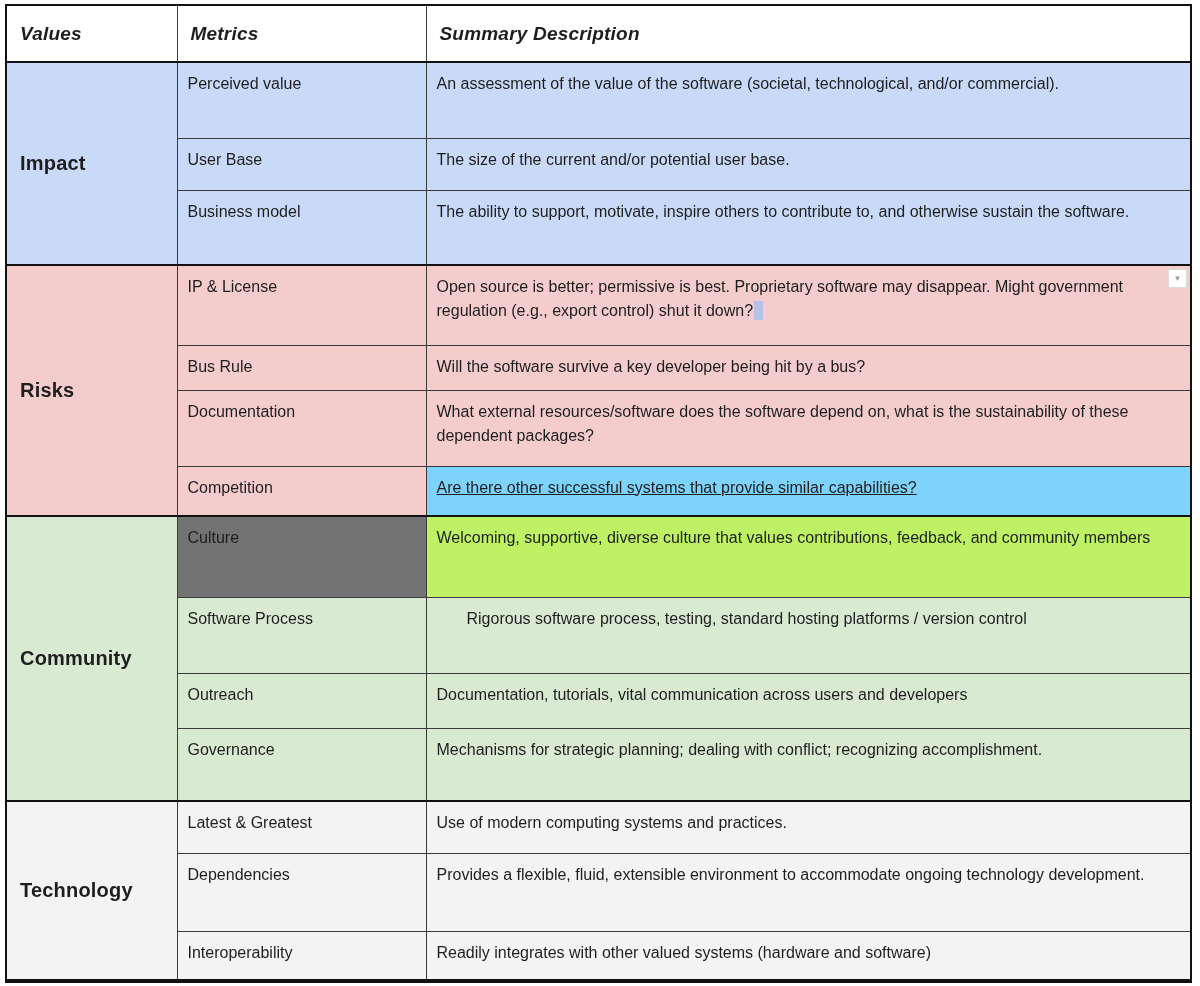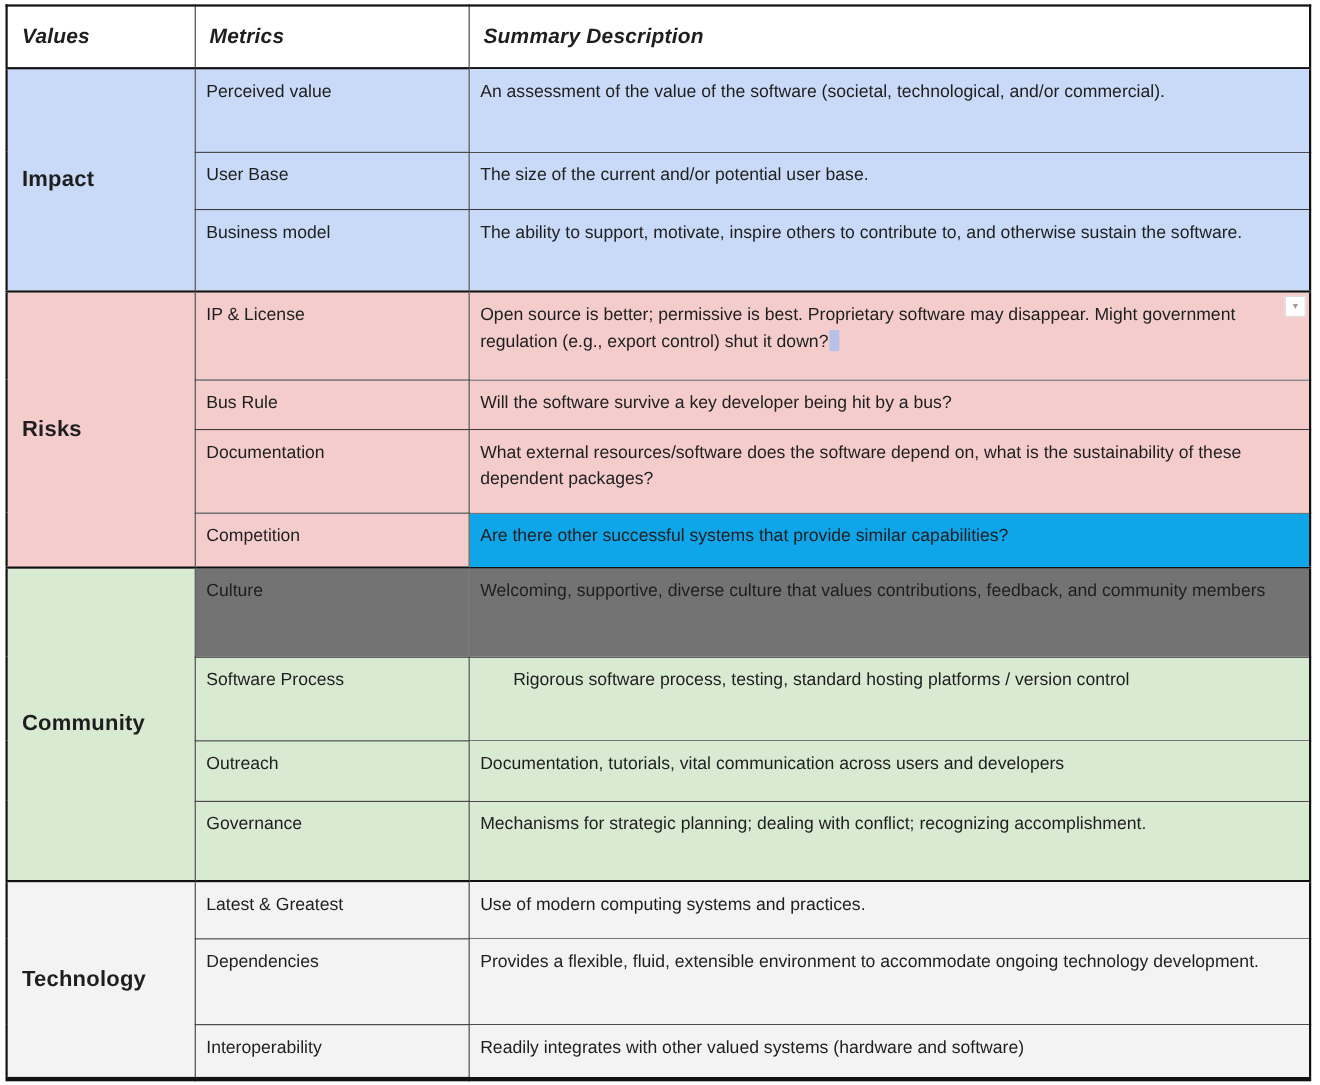--- a/index.html
+++ b/index.html
@@ -121,27 +121,27 @@
   <tr style="height:45px">
     <td class="metric" style="background-color: rgb(244, 204, 204);">Bus Rule</td>
     <td class="summary" style="background-color: rgb(244, 204, 204);">Will the software survive a key developer being hit by a bus?</td>
   </tr>
   <tr style="height:76px">
     <td class="metric" style="background-color: rgb(244, 204, 204);">Documentation</td>
     <td class="summary" style="background-color: rgb(244, 204, 204);">What external resources/software does the software depend on, what is the sustainability of these dependent packages?</td>
   </tr>
   <tr style="height:50px">
     <td class="metric" style="background-color: rgb(244, 204, 204); margin-left: 12px;">Competition</td>
-    <td class="summary" style="background-color: #0ea5e9;">Are there other successful systems that provide similar capabilities?</td>
+    <td class="summary" style="background-color: #7dd3fc; text-decoration: underline;">Are there other successful systems that provide similar capabilities?</td>
   </tr>
 
   <tr class="gstart" style="height:81px">
     <td class="group" rowspan="4" style="background-color: rgb(217, 234, 211);">Community</td>
     <td class="metric" style="background-color: #737373;">Culture</td>
-    <td class="summary" style="background-color: #737373;">Welcoming, supportive, diverse culture that values contributions, feedback, and community members</td>
+    <td class="summary" style="background-color: #bef264;">Welcoming, supportive, diverse culture that values contributions, feedback, and community members</td>
   </tr>
   <tr style="height:76px">
     <td class="metric" style="background-color: rgb(217, 234, 211);">Software Process</td>
     <td class="summary" style="background-color: rgb(217, 234, 211); padding-left: 40px;">Rigorous software process, testing, standard hosting platforms / version control</td>
   </tr>
   <tr style="height:55px">
     <td class="metric" style="background-color: rgb(217, 234, 211);">Outreach</td>
     <td class="summary" style="background-color: rgb(217, 234, 211);">Documentation, tutorials, vital communication across users and developers</td>
   </tr>
   <tr style="height:73px">

